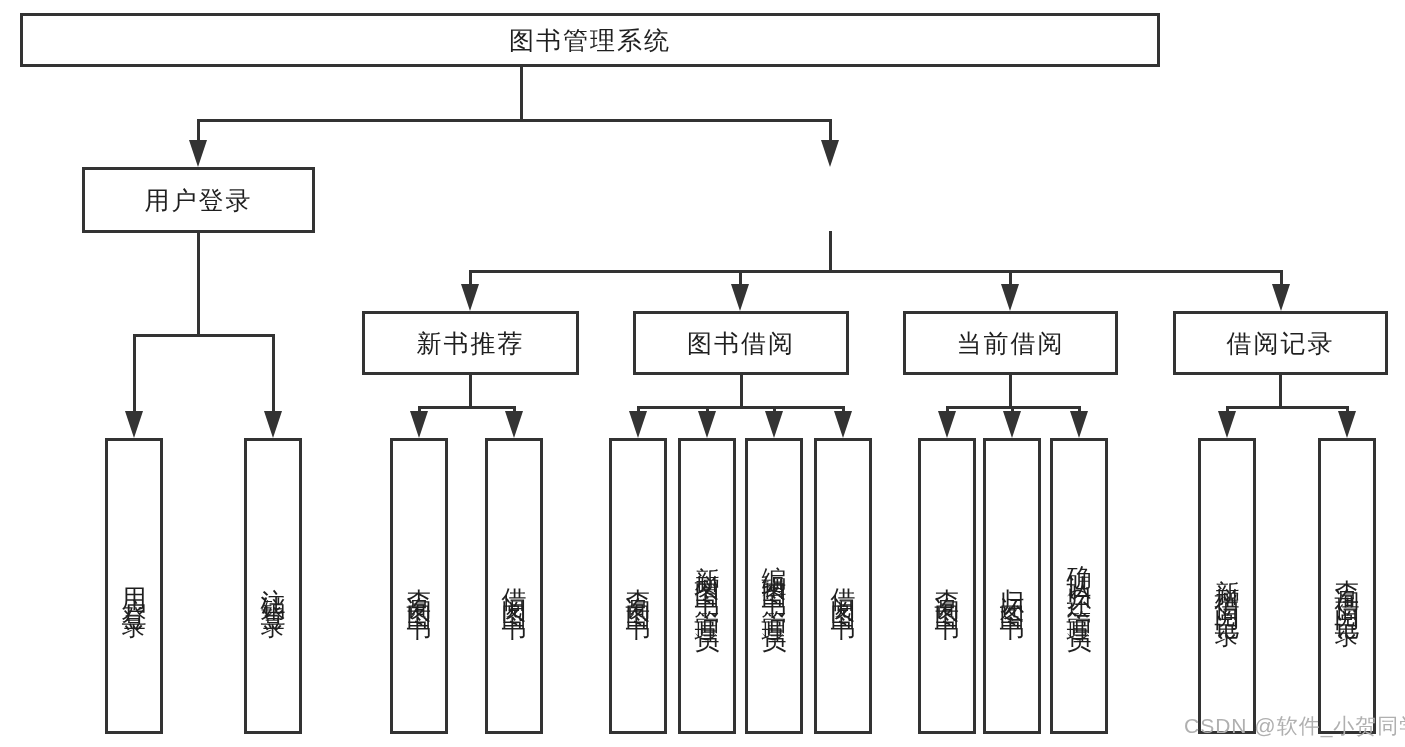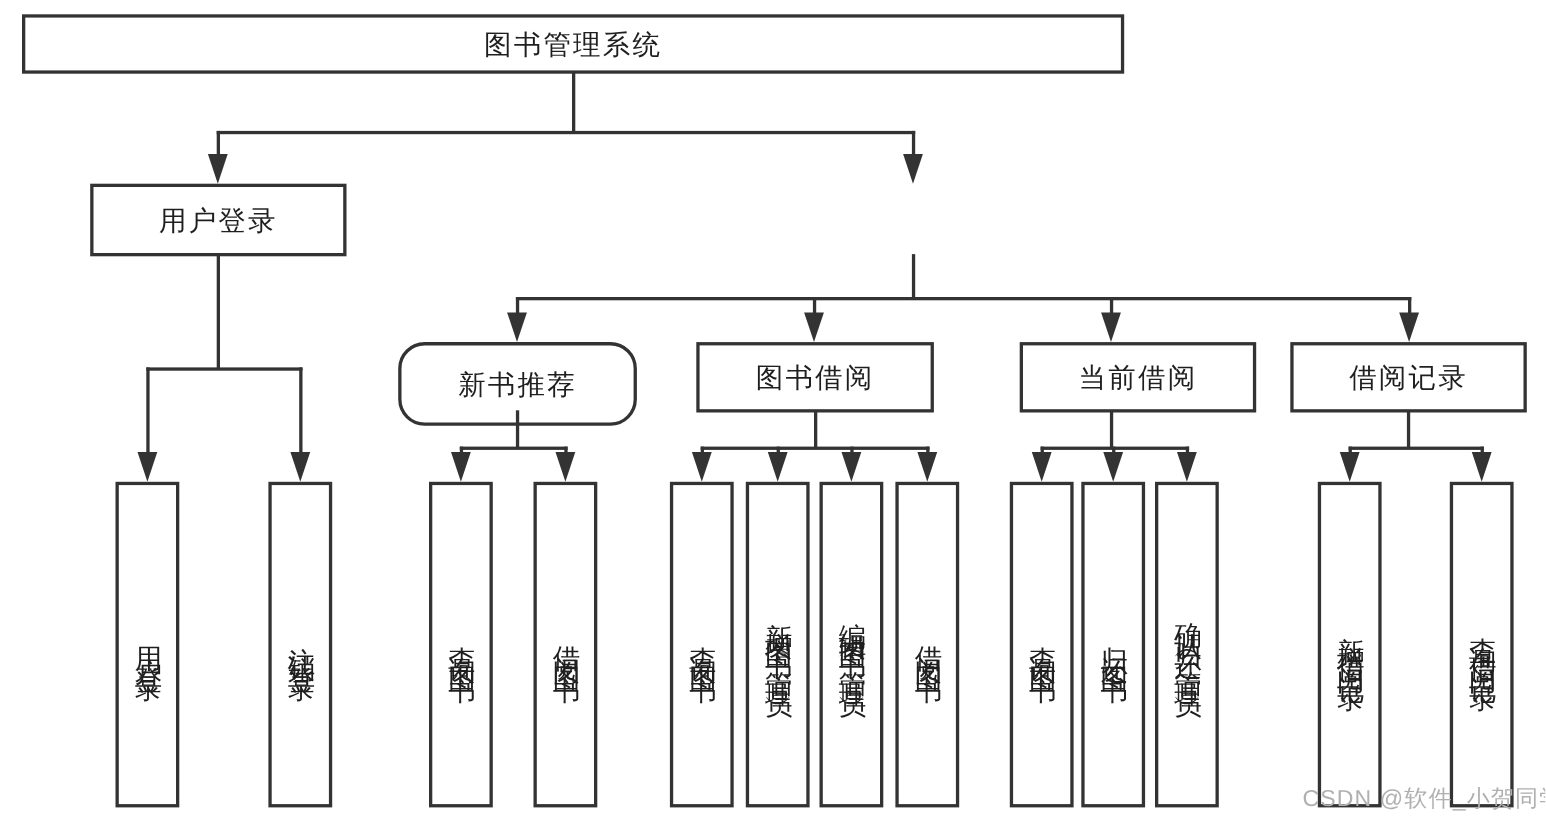--- a/index.html
+++ b/index.html
@@ -47,21 +47,21 @@
     letter-spacing:1px;
     white-space:nowrap;
     z-index:5;
   }
 </style>
 </head>
 <body>
 
 <div class="canvas">
 
-  <div class="box" style="left:20px;top:13px;width:1002px;height:54px;">
+  <div class="box" style="left:20px;top:13px;width:1140px;height:54px;">
     <span class="label">图书管理系统</span>
   </div>
 
   <div class="vl" style="left:519.5px;top:66px;height:54px;"></div>
   <div class="hl" style="left:196.5px;top:119px;width:635px;"></div>
   <div class="vl" style="left:196.5px;top:119px;height:25px;"></div>
   <div class="ar" style="left:189px;top:140px;"></div>
   <div class="vl" style="left:828.5px;top:119px;height:25px;"></div>
   <div class="ar" style="left:821px;top:140px;"></div>
 
@@ -80,27 +80,27 @@
   <div class="hl" style="left:468.5px;top:270px;width:814px;"></div>
   <div class="vl" style="left:468.5px;top:270px;height:17px;"></div>
   <div class="ar" style="left:461px;top:284px;"></div>
   <div class="vl" style="left:738.5px;top:270px;height:17px;"></div>
   <div class="ar" style="left:731px;top:284px;"></div>
   <div class="vl" style="left:1008.5px;top:270px;height:17px;"></div>
   <div class="ar" style="left:1001px;top:284px;"></div>
   <div class="vl" style="left:1279.5px;top:270px;height:17px;"></div>
   <div class="ar" style="left:1272px;top:284px;"></div>
 
-  <div class="box" style="left:362px;top:311px;width:217px;height:76px;border-radius:24px;">
+  <div class="box" style="left:362px;top:311px;width:217px;height:64px;">
     <span class="label">新书推荐</span>
   </div>
   <div class="box" style="left:633px;top:311px;width:216px;height:64px;">
     <span class="label">图书借阅</span>
   </div>
-  <div class="box" style="left:903px;top:311px;width:215px;height:64px;margin-left:24px;">
+  <div class="box" style="left:903px;top:311px;width:215px;height:64px;">
     <span class="label">当前借阅</span>
   </div>
   <div class="box" style="left:1173px;top:311px;width:215px;height:64px;">
     <span class="label">借阅记录</span>
   </div>
 
   <div class="vl" style="left:468.5px;top:373px;height:35px;"></div>
   <div class="hl" style="left:417.5px;top:406px;width:98px;"></div>
   <div class="vl" style="left:417.5px;top:406px;height:8px;"></div>
   <div class="ar" style="left:410px;top:411px;"></div>

